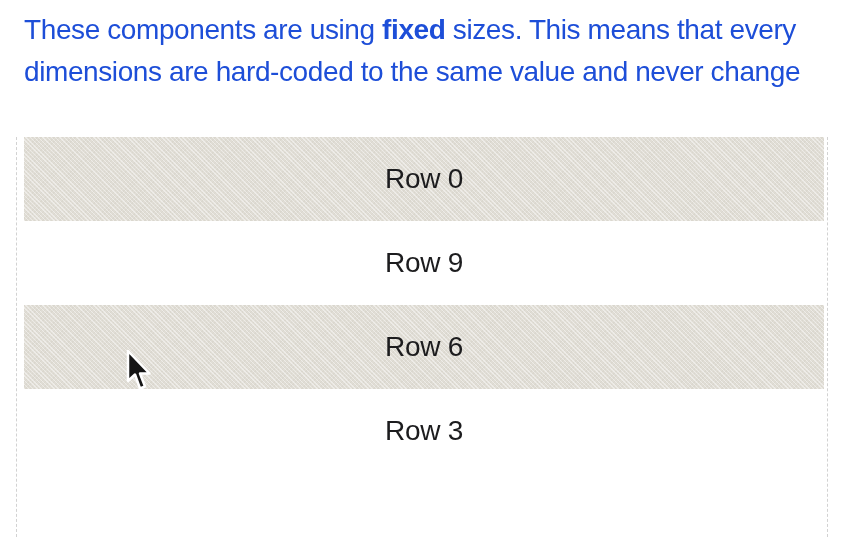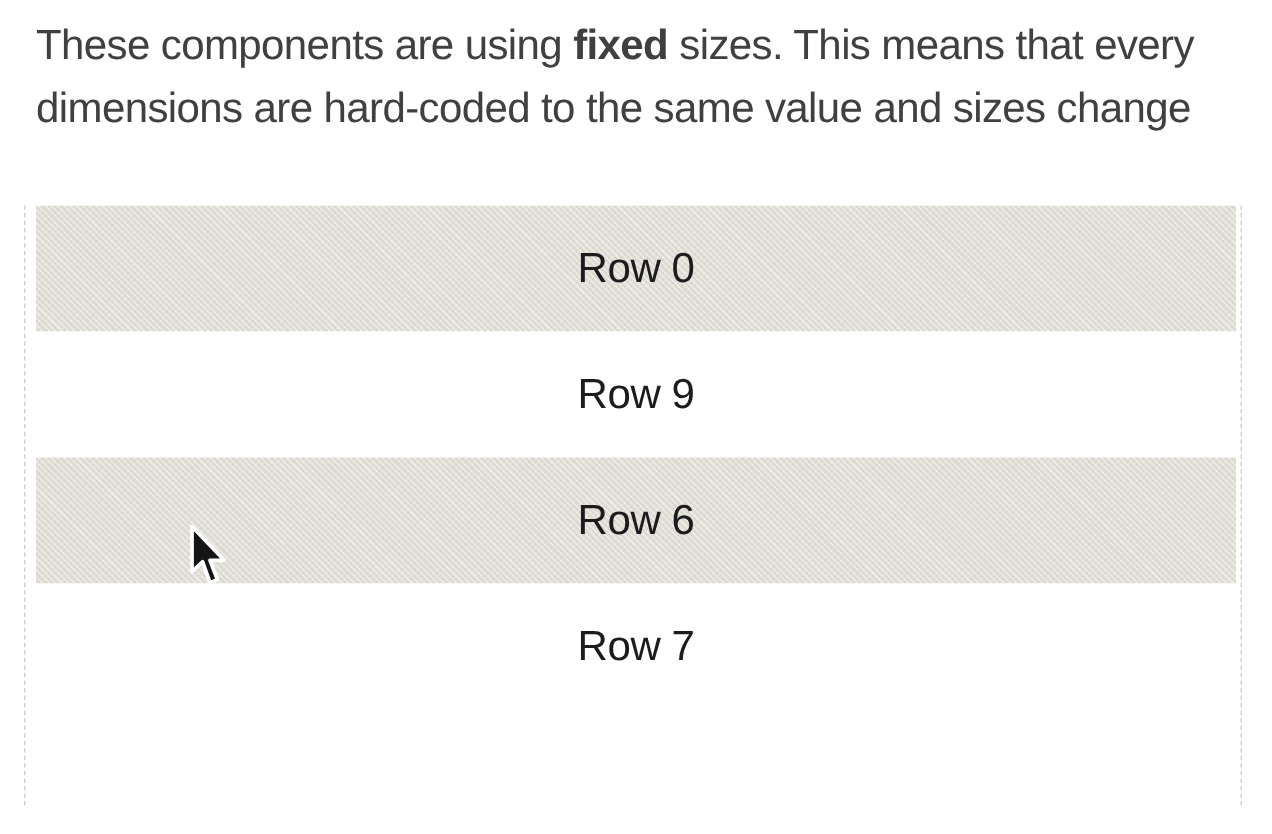--- a/index.html
+++ b/index.html
@@ -23,21 +23,21 @@
     overflow: hidden;
   }
   
   .intro {
     position: absolute;
     left: 24px;
     top: 9px;
     font-size: 28px;
     line-height: 42px;
     letter-spacing: -0.4px;
-    color: #404040;
+    color: #1d4ed8;
   }
   .intro .line {
     white-space: nowrap;
   }
   .intro strong {
     font-weight: 700;
   }
   
   .list-wrapper {
     position: absolute;
@@ -86,29 +86,29 @@
     pointer-events: none;
   }
 </style>
 </head>
 <body>
 
 <div class="stage">
 
   <div class="intro">
     <div class="line"><span>These components are using </span><strong>fixed</strong><span> sizes. This means that every</span></div>
-    <div class="line">dimensions are hard-coded to the same value and sizes change</div>
+    <div class="line">dimensions are hard-coded to the same value and never change</div>
   </div>
 
   <div class="list-wrapper">
     <div class="list">
         <div class="row even">Row 0</div>
         <div class="row odd">Row 9</div>
         <div class="row even">Row 6</div>
-        <div class="row odd">Row 7</div>
+        <div class="row odd">Row 3</div>
       </div>
   </div>
 
   <svg class="cursor" viewBox="0 0 27 42" xmlns="http://www.w3.org/2000/svg">
     <polygon points="2,2 2,32 9,25.5 14,39.5 19,37.5 14,24.5 23.5,24.5" fill="#151515" stroke="#ffffff" stroke-width="2.5" stroke-linejoin="round"></polygon>
   </svg>
 
 </div>
 
 </body></html>

